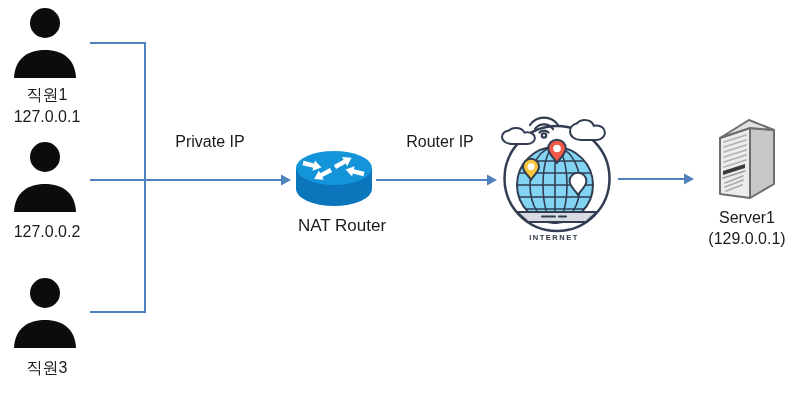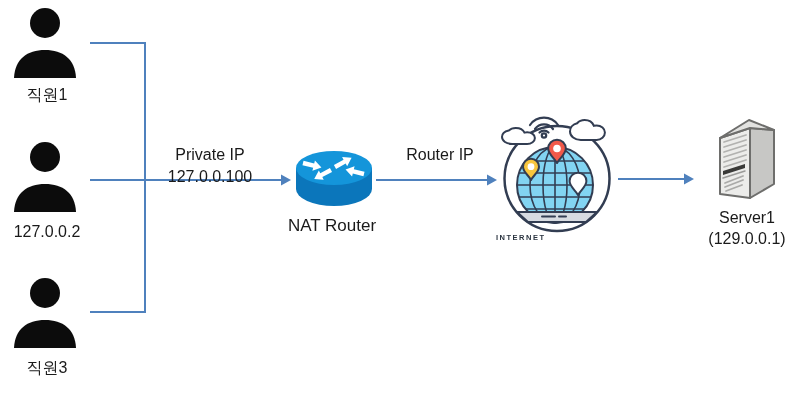--- a/index.html
+++ b/index.html
@@ -9,25 +9,25 @@
   }
   .abs{position:absolute;}
   svg{display:block;overflow:visible;}
   .connectors{position:absolute;left:0;top:0;width:800px;height:415px;}
   .line{stroke:var(--connector);stroke-width:2;fill:none;}
   .head{fill:var(--connector);stroke:none;}
   .person-svg{position:absolute;left:12px;width:66px;height:70px;}
   .person-svg *{fill:var(--person);}
   .client-label{position:absolute;left:2px;width:90px;text-align:center;
     font-size:16px;line-height:22px;white-space:nowrap;}
-  .link-label{position:absolute;top:144px;width:160px;text-align:center;
+  .link-label{position:absolute;top:131px;width:160px;text-align:center;
     font-size:16px;line-height:22px;white-space:nowrap;}
   .node-caption{position:absolute;text-align:center;font-size:17px;line-height:22px;white-space:nowrap;}
   .server-caption{position:absolute;text-align:center;font-size:16px;line-height:21px;white-space:nowrap;}
-  .internet-caption{position:absolute;left:496px;top:233px;width:116px;text-align:left;
+  .internet-caption{position:absolute;left:496px;top:233px;width:116px;text-align:center;
     font-size:7.5px;font-weight:bold;letter-spacing:1.5px;color:var(--internet-text);}
   .navy-stroke{stroke:var(--navy);fill:none;}
   .router-top{fill:var(--router-top);}
   .router-side{fill:var(--router-side);}
 </style>
 </head>
 <body>
 
 <div class="stage">
 
@@ -40,61 +40,61 @@
     <polygon class="head" points="487,174.5 487,185.5 497,180"></polygon>
     <polygon class="head" points="684,173.5 684,184.5 694,179"></polygon>
   </svg>
 
   <svg class="person-svg" style="top:8px" viewBox="0 0 66 70">
     <circle cx="33" cy="15" r="15"></circle>
     <path d="M33 42 C15 42 3 51 2 70 L64 70 C63 51 51 42 33 42 Z"></path>
   </svg>
   <div class="client-label" style="top:84px">
     <div>직원1</div>
+    <div>127.0.0.1</div>
   </div>
 
   <svg class="person-svg" style="top:142px" viewBox="0 0 66 70">
     <circle cx="33" cy="15" r="15"></circle>
     <path d="M33 42 C15 42 3 51 2 70 L64 70 C63 51 51 42 33 42 Z"></path>
   </svg>
   <div class="client-label" style="top:221px">
     <div>127.0.0.2</div>
   </div>
 
   <svg class="person-svg" style="top:278px" viewBox="0 0 66 70">
     <circle cx="33" cy="15" r="15"></circle>
     <path d="M33 42 C15 42 3 51 2 70 L64 70 C63 51 51 42 33 42 Z"></path>
   </svg>
   <div class="client-label" style="top:357px">
     <div>직원3</div>
   </div>
 
   <div class="link-label" style="left:130px">
     <div>Private IP</div>
-    <div>127.0.0.100</div>
   </div>
 
   <div class="link-label" style="left:360px">
     <div>Router IP</div>
   </div>
 
   <svg class="abs" style="left:294px;top:146px;width:80px;height:64px" viewBox="0 0 80 64">
     <defs>
       <path id="ra" d="M0 -2.2 L11 -2.2 L11 -5.2 L19 0 L11 5.2 L11 2.2 L0 2.2 Z"></path>
     </defs>
     <path class="router-side" d="M2 22 L2 43 A38 17 0 0 0 78 43 L78 22 Z"></path>
     <ellipse class="router-top" cx="40" cy="22" rx="38" ry="17"></ellipse>
     <g fill="#ffffff">
       <use href="#ra" transform="translate(9,17) rotate(14)"></use>
       <use href="#ra" transform="translate(41,21) rotate(-29)"></use>
       <use href="#ra" transform="translate(70,28) rotate(194)"></use>
       <use href="#ra" transform="translate(37,24) rotate(152)"></use>
     </g>
   </svg>
-  <div class="node-caption" style="left:272px;top:215px;width:120px">NAT Router</div>
+  <div class="node-caption" style="left:282px;top:215px;width:120px">NAT Router</div>
 
   <svg class="abs" style="left:496px;top:108px;width:116px;height:126px" viewBox="0 0 116 126">
     <circle cx="61" cy="70.5" r="52.5" fill="#ffffff" class="navy-stroke" style="stroke-width:2.5;fill:#fff"></circle>
     <g>
       <circle cx="59" cy="77" r="38" style="fill:var(--globe-blue);stroke:var(--navy);stroke-width:2"></circle>
       <g class="navy-stroke" style="stroke-width:1.6">
         <ellipse cx="59" cy="77" rx="25" ry="38"></ellipse>
         <ellipse cx="59" cy="77" rx="12" ry="38"></ellipse>
         <line x1="59" y1="39" x2="59" y2="115"></line>
         <line x1="29.5" y1="53" x2="88.5" y2="53"></line>

